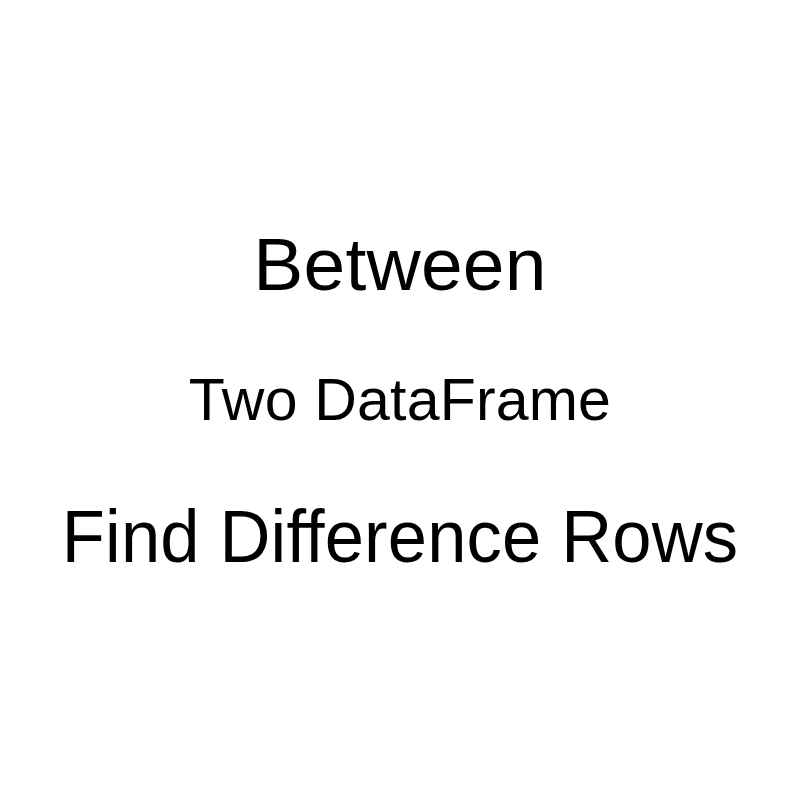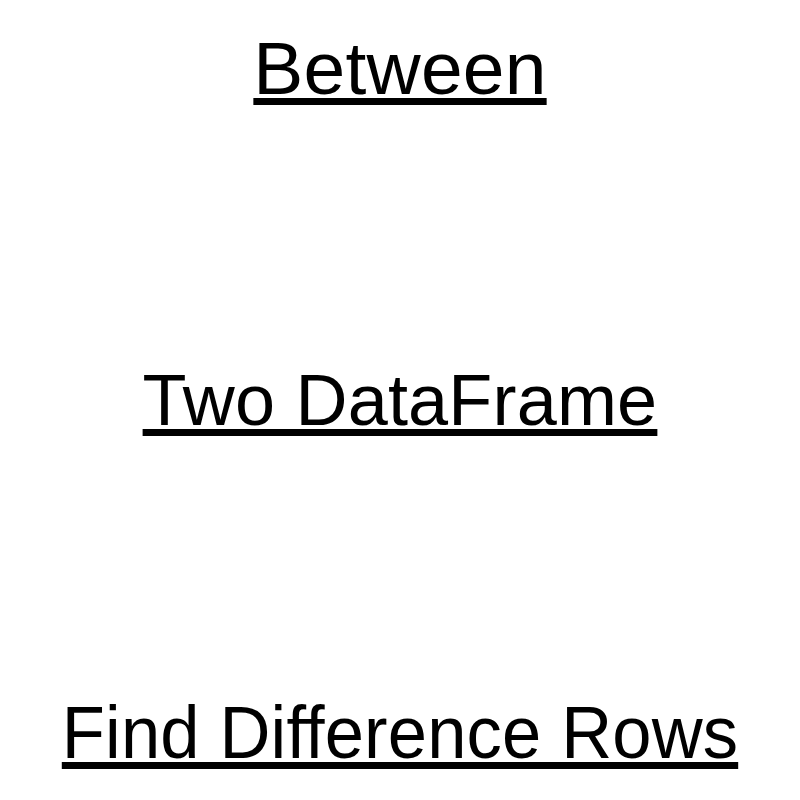--- a/index.html
+++ b/index.html
@@ -26,23 +26,22 @@
 
   .title-block {
     position: absolute;
     left: 0;
     top: 0;
     width: 800px;
     height: 800px;
     display: flex;
     flex-direction: column;
     align-items: center;
-    justify-content: space-between;
+    justify-content: center;
     text-align: center;
-    text-decoration: underline;
   }
 
   .title-line {
     display: block;
     width: 800px;
     color: #000000;
     font-family: "Liberation Sans", sans-serif;
     font-weight: 400;
     font-style: normal;
     text-align: center;
@@ -50,21 +49,21 @@
     line-height: 136px;
     height: 136px;
     letter-spacing: 0.2px;
   }
 
   .title-line--one {
     font-size: 75px;
   }
 
   .title-line--two {
-    font-size: 72px;
+    font-size: 59px;
   }
 
   
   .title-line--three {
     font-size: 75px;
     transform: scaleX(0.94);
     transform-origin: center center;
   }
 </style>
 </head>

